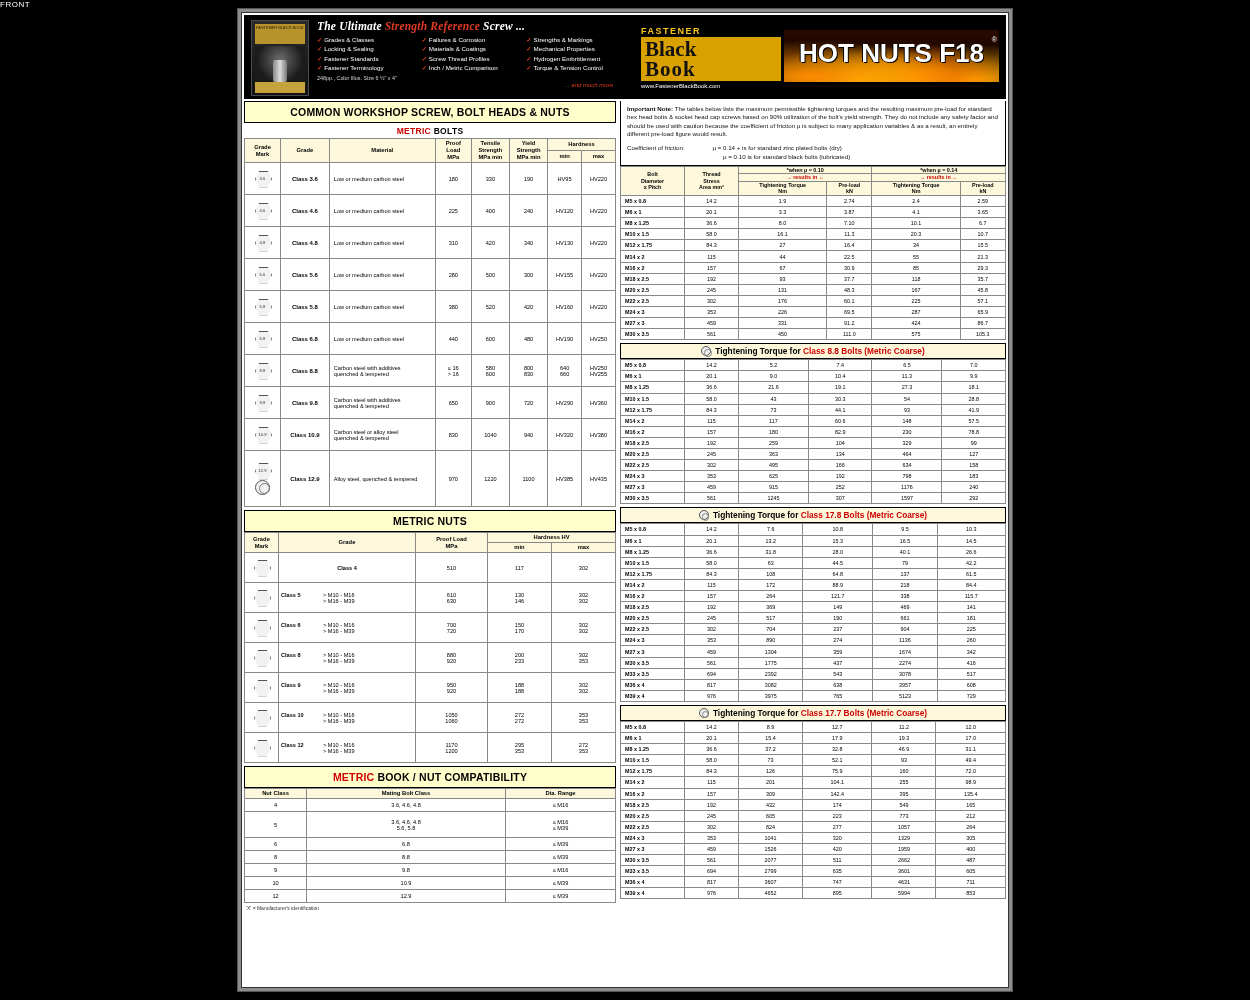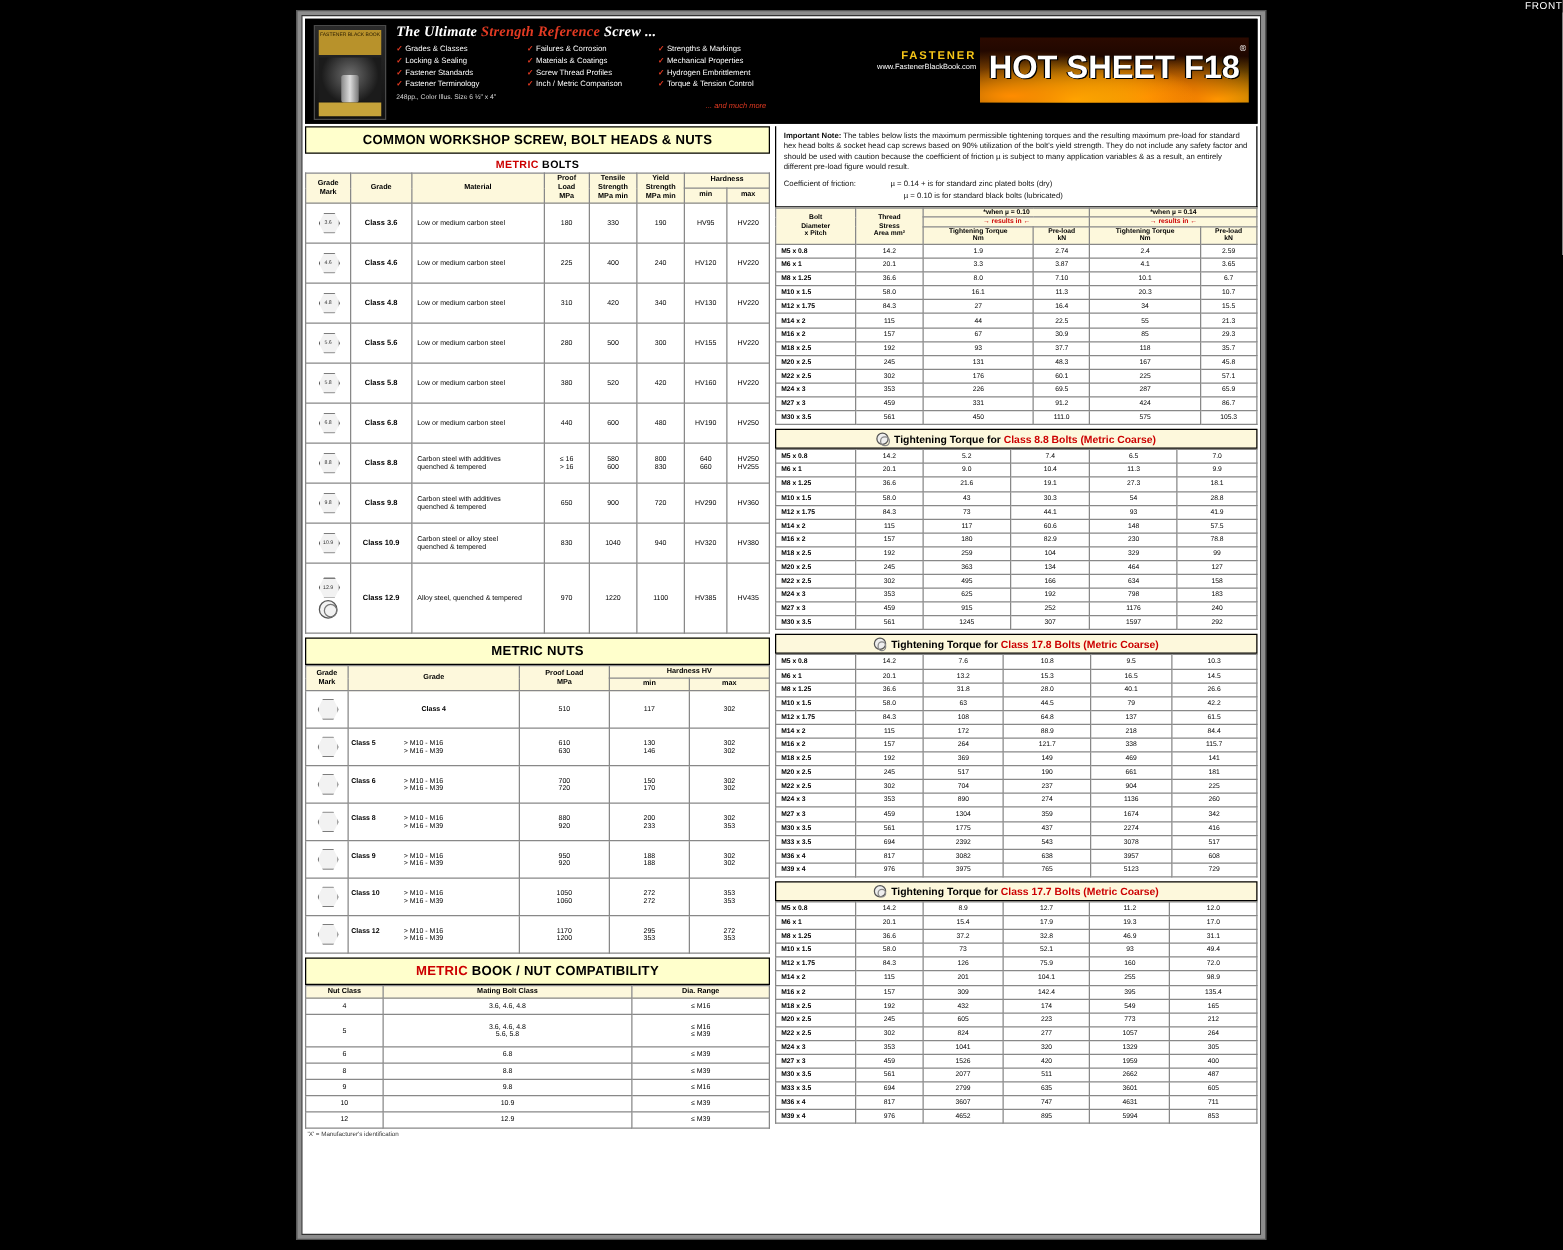--- a/index.html
+++ b/index.html
@@ -5,21 +5,21 @@
   * { box-sizing: border-box; }
   html, body { margin:0; padding:0; }
   body {
     width:1250px; height:1000px;
     background:#000;
     font-family:"Liberation Sans", sans-serif;
     overflow:hidden;
   }
   .front-label{
     position:absolute; top:0; left:0; width:1250px; height:10px;
-    text-align:right; color:#fff; font-size:8px; letter-spacing:.5px;
+    text-align:left; color:#fff; font-size:8px; letter-spacing:.5px;
     background:#000; line-height:10px;
   }
   .sheet-outer{
     position:absolute; left:237px; top:8px; width:776px; height:984px;
     background:#8d8d8d; border:1px solid #555; padding:3px;
   }
   .sheet{
     width:100%; height:100%; background:#fff; position:relative;
     border:1px solid #333;
   }
@@ -65,22 +65,22 @@
   }
   .hdr-li .tick{ color:#e23a22; font-weight:bold; margin-right:2px; }
   .hdr-sub{
     font-size:5.4px; color:#d8d8d8; margin-top:2px;
   }
   .hdr-more{
     font-size:6px; color:#e23a22; font-style:italic; text-align:right;
     margin-top:1px; padding-right:14px;
   }
   .hdr-logo{
-    position:absolute; left:396px; top:23px; width:140px; height:60px;
-    text-align:right;
+    position:absolute; left:396px; top:10px; width:140px; height:60px;
+    text-align:left;
   }
   .hdr-logo .fastener{
     font-size:9px; font-weight:bold; color:#f5c518; letter-spacing:1.5px;
   }
   .hdr-logo .bb{
     background:#d9a100; color:#111; font-size:21px; font-weight:bold;
     font-family:"Liberation Serif", serif; line-height:20px; padding:2px 4px;
     margin-top:1px; letter-spacing:0px;
   }
   .hdr-logo .bb .l2{ display:block; letter-spacing:1px; }
@@ -245,27 +245,31 @@
           <div class="hdr-li"><span class="tick">✓</span><span>Mechanical Properties</span></div>
           <div class="hdr-li"><span class="tick">✓</span><span>Hydrogen Embrittlement</span></div>
           <div class="hdr-li"><span class="tick">✓</span><span>Torque &amp; Tension Control</span></div>
         </div>
       </div>
       <div class="hdr-more">... and much more</div>
     </div>
 
     <div class="hdr-logo">
       <div class="fastener">FASTENER</div>
+      <div class="bb">
+        <span>Black</span>
+        <span class="l2">Book</span>
+      </div>
       <div class="www">www.FastenerBlackBook.com</div>
     </div>
 
     <div class="hdr-hot">
       <div class="flames"></div>
       <div class="hs">
-        <span>HOT SHEET</span>
+        <span>HOT NUTS</span>
         <span class="f18">F18</span>
       </div>
       <div class="reg">®</div>
     </div>
   </div>
 
   <div class="cols">
 
     <div class="colL">
       <div class="bar">COMMON WORKSHOP SCREW, BOLT HEADS &amp; NUTS</div>

